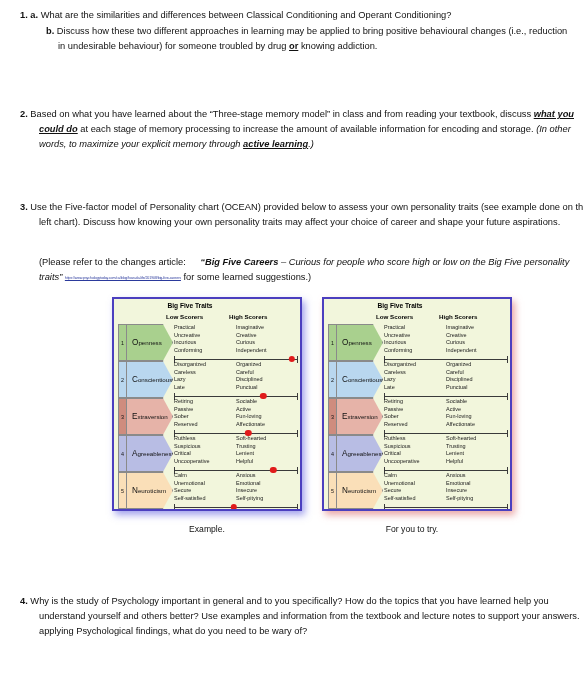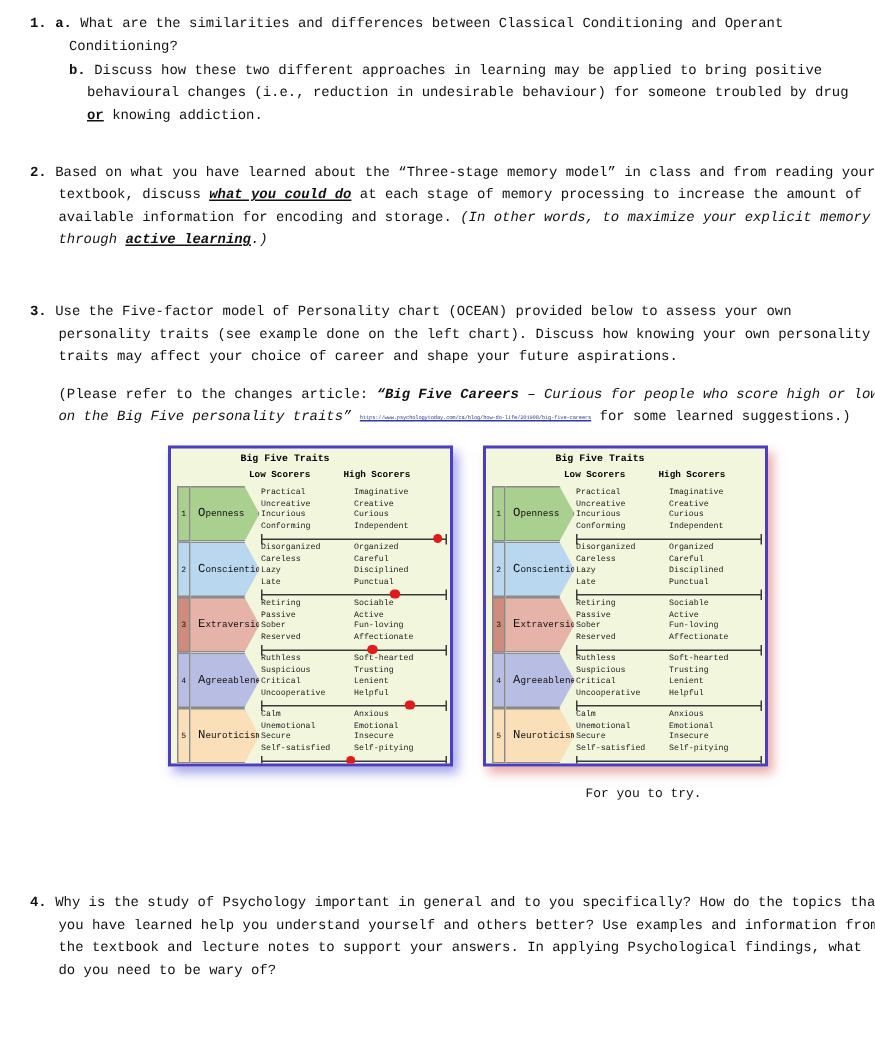--- a/index.html
+++ b/index.html
@@ -1,29 +1,29 @@
 <!DOCTYPE html>
 <html><head>
 <meta charset="utf-8">
 <style>
   html,body{margin:0;padding:0;}
   body{
     width:583px;height:700px;background:#ffffff;
     font-family:"Liberation Sans", sans-serif;
     color:#1a1a1a;overflow:hidden;position:relative;
   }
-  .page{position:relative;width:583px;height:700px;font-family:Liberation Mono, monospace;}
+  .page{position:relative;width:583px;height:700px;}
 
   
   .q{position:absolute;font-size:9.3px;line-height:1.62;color:#111;}
   .sub{font-weight:bold;}
   .bi-u{font-weight:bold;font-style:italic;text-decoration:underline;}
   .b-u{font-weight:bold;text-decoration:underline;}
   .it{font-style:italic;}
-  .b-it{font-weight:bold;font-style:italic;}
+  .b-it{font-weight:bold;font-style:italic;margin-left:12px;}
   .link{color:#2b3a9c;text-decoration:underline;font-size:3.6px;
         letter-spacing:-0.1px;vertical-align:1px;word-break:break-all;}
 
   #q1{left:20px;top:8px;width:552px;}
   #q1 .l1{padding-left:26px;text-indent:-26px;}
   #q1 .l2{padding-left:38px;text-indent:-12px;margin-top:1px;}
   #q2{left:20px;top:107px;width:552px;padding-left:19px;text-indent:-19px;}
   #q3{left:20px;top:200px;width:552px;padding-left:19px;text-indent:-19px;}
   #q3par2{left:20px;top:255px;width:552px;padding-left:19px;}
   #q4{left:20px;top:594px;width:552px;padding-left:19px;text-indent:-19px;}
@@ -83,21 +83,21 @@
   .scale .cap.l{left:0;} .scale .cap.r{right:0;}
   .dot{
     position:absolute;top:0.6px;width:6.4px;height:6.4px;border-radius:50%;
     background:#e01b1b;transform:translateX(-50%);
   }
 
   .caption{
     position:absolute;top:524px;font-size:8.6px;color:#111;text-align:center;width:190px;
   }
   .caption.left{left:112px;}
-  .caption.right{left:334px;}
+  .caption.right{left:317px;}
 </style>
 </head>
 <body>
 
 <div class="page">
 
   <div class="q" id="q1">
     <div class="l1">
       <span class="sub">1.</span>
       <span class="sub">a.</span>
@@ -390,20 +390,21 @@
             <div class="scale" style="top: 31px;">
               <div class="line"></div>
               <div class="cap l"></div>
               <div class="cap r"></div>
             </div>
           </div>
         </div>
     </div>
   </div>
 
+  <div class="caption left">Example.</div>
   <div class="caption right">For you to try.</div>
 
   <div class="q" id="q4">
     <span class="sub">4.</span>
     <span>Why is the study of Psychology important in general and to you specifically?  How do the topics that you have learned help you understand yourself and others better?  Use examples and information from the textbook and lecture notes to support your answers.   In applying Psychological findings, what do you need to be wary of?</span>
   </div>
 
 </div>
 
 </body></html>

